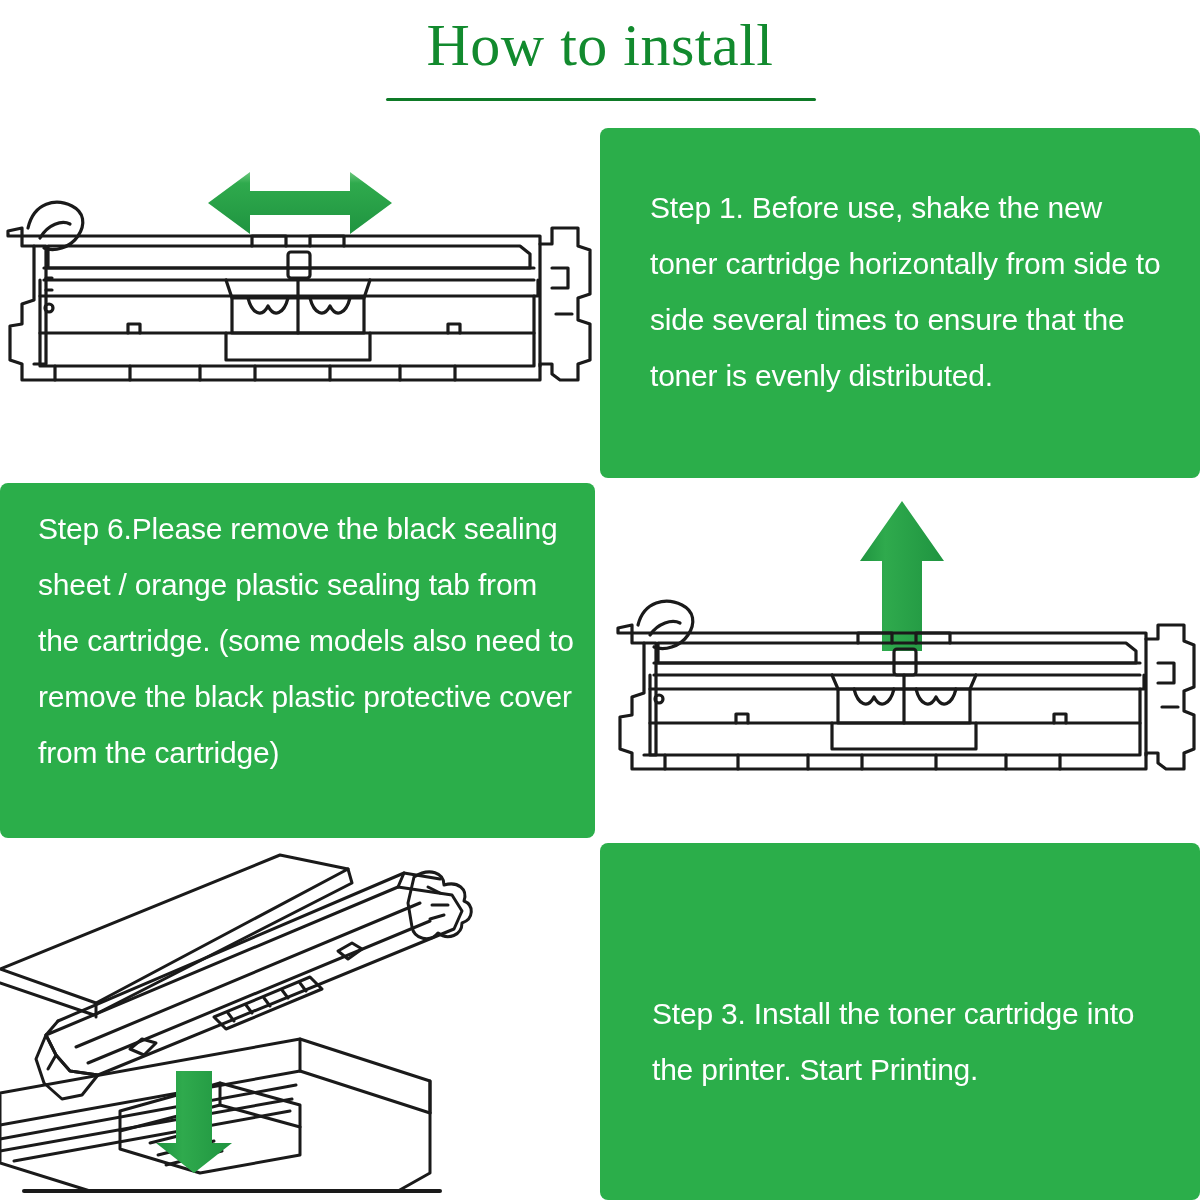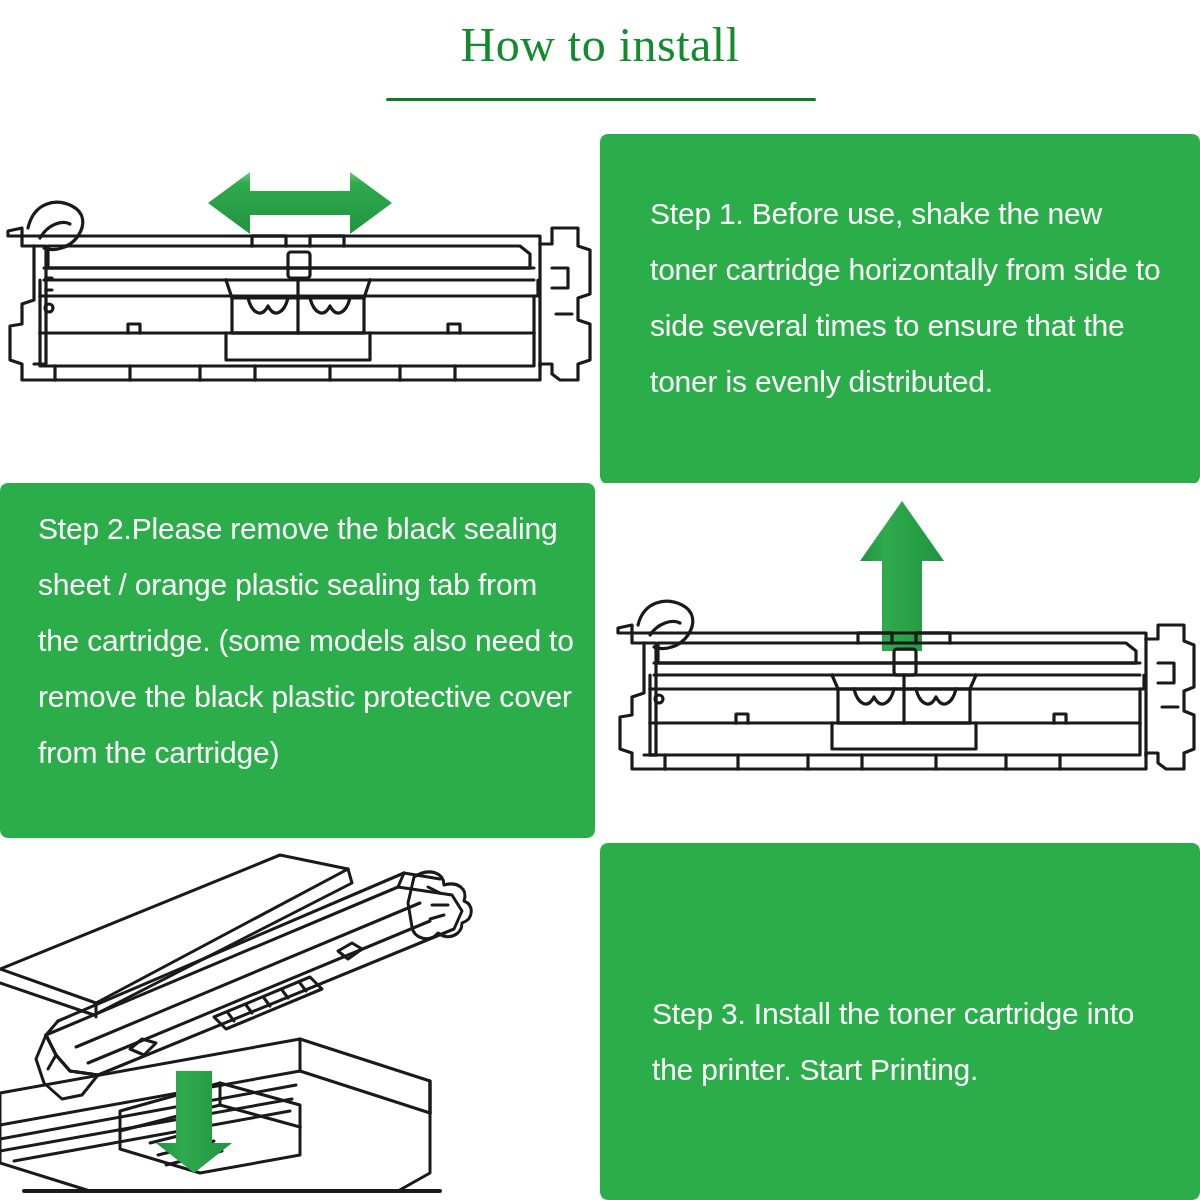--- a/index.html
+++ b/index.html
@@ -29,21 +29,21 @@
     width: 1200px;
     height: 122px;
   }
   #title {
     position: absolute;
     left: 0;
     top: 8px;
     width: 1200px;
     text-align: center;
     font-family: "Liberation Serif", serif;
-    font-size: 48px;
+    font-size: 60px;
     line-height: 74px;
     color: #128a2e;
     letter-spacing: 0.5px;
     white-space: nowrap;
   }
   #title-rule {
     position: absolute;
     left: 386px;
     top: 98px;
     width: 430px;
@@ -60,21 +60,21 @@
   .panel-green {
     background: #2bae4a;
     border-radius: 8px;
   }
   .panel-white {
     background: #ffffff;
   }
 
   
   #panel-step1-illus { left: 0px;   top: 128px; width: 595px; height: 350px; }
-  #panel-step1-text  { left: 600px; top: 128px; width: 600px; height: 350px; margin-top: 6px; }
+  #panel-step1-text  { left: 600px; top: 128px; width: 600px; height: 350px; }
   
   #panel-step2-text  { left: 0px;   top: 483px; width: 595px; height: 355px; }
   #panel-step2-illus { left: 600px; top: 483px; width: 600px; height: 355px; }
   
   #panel-step3-illus { left: 0px;   top: 843px; width: 595px; height: 357px; }
   #panel-step3-text  { left: 600px; top: 843px; width: 600px; height: 357px; }
 
   
   .step-text {
     position: absolute;
@@ -181,21 +181,21 @@
         <path d="M 556 186 L 572 186"></path>
       </g>
     </svg>
   </div>
 
   <div class="panel panel-green" id="panel-step1-text">
     <div class="step-text">Step 1. Before use, shake the new toner cartridge horizontally from side to side several times to ensure that the toner is evenly distributed.</div>
   </div>
 
   <div class="panel panel-green" id="panel-step2-text">
-    <div class="step-text">Step 2.Please remove the black sealing sheet / orange plastic sealing tab from the cartridge. (some models also need to remove the black plastic protective cover from the cartridge)</div>
+    <div class="step-text">Step 6.Please remove the black sealing sheet / orange plastic sealing tab from the cartridge. (some models also need to remove the black plastic protective cover from the cartridge)</div>
   </div>
 
   <div class="panel panel-white" id="panel-step2-illus">
     <svg class="illus" viewBox="0 0 600 355" preserveAspectRatio="xMidYMid meet">
       <defs>
         <linearGradient id="g2" x1="0" y1="0" x2="1" y2="0">
           <stop offset="0%" stop-color="#1f9440"></stop>
           <stop offset="30%" stop-color="#2faa4d"></stop>
           <stop offset="100%" stop-color="#1f9440"></stop>
         </linearGradient>

